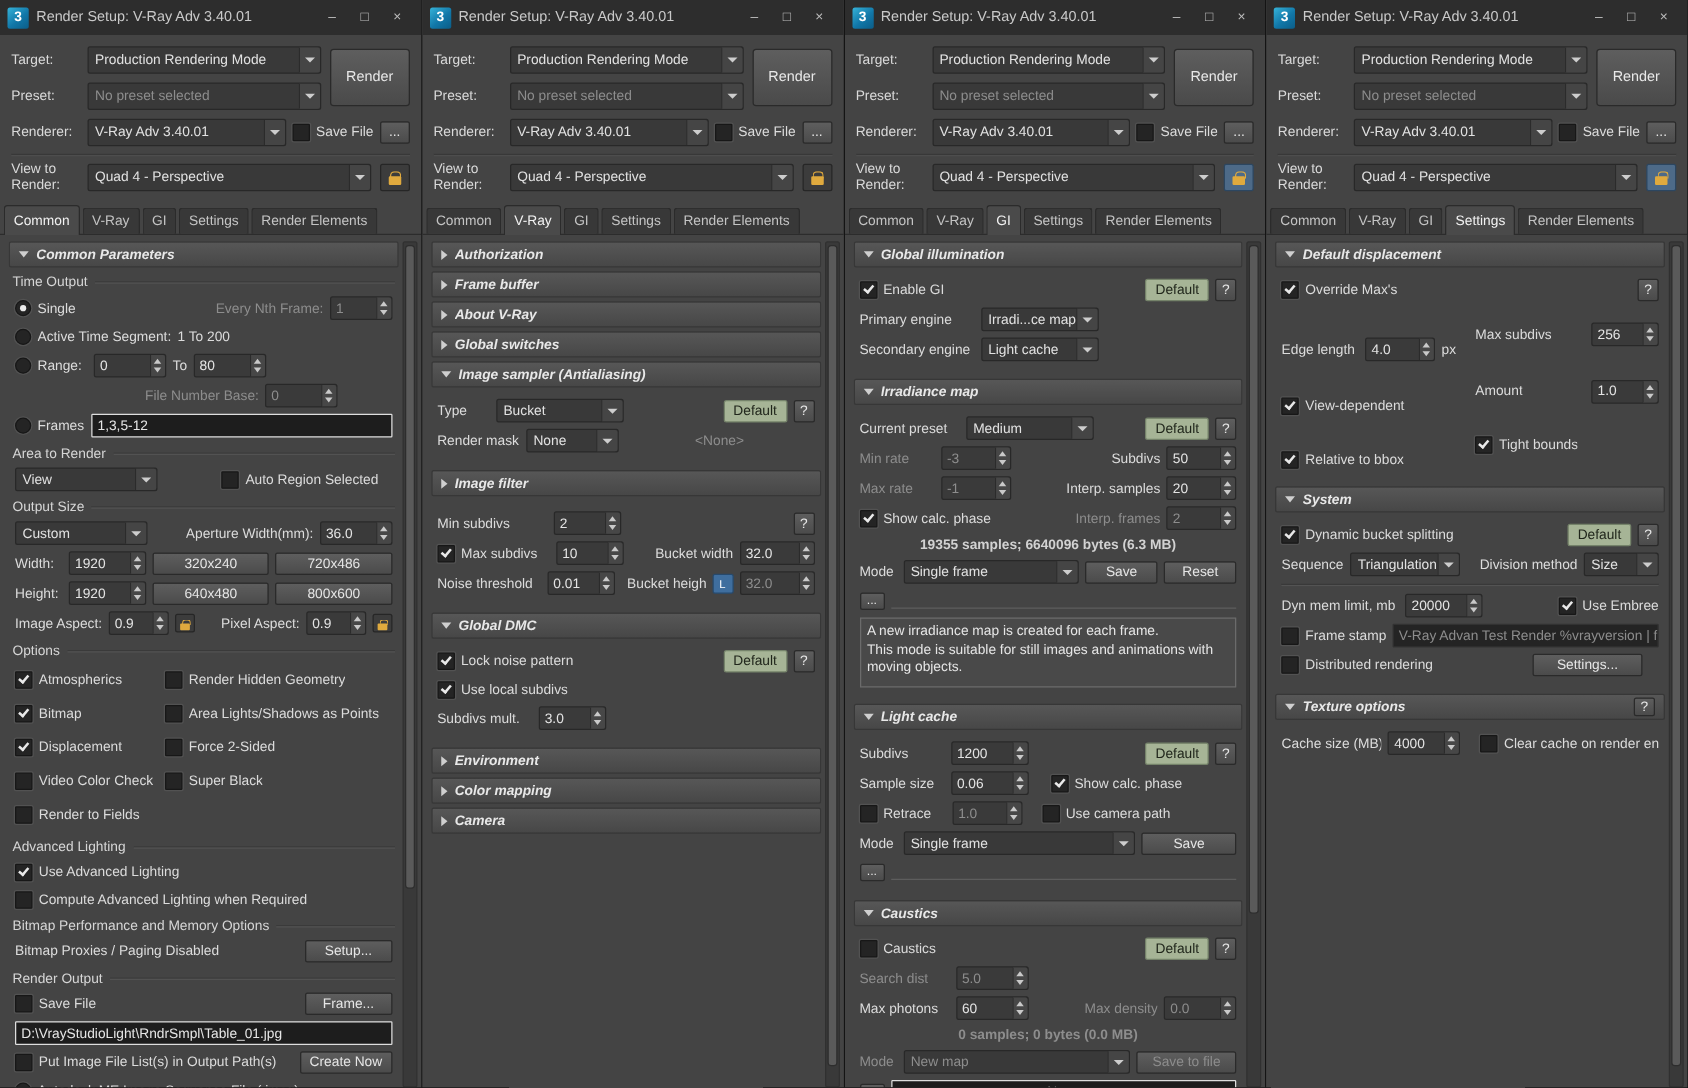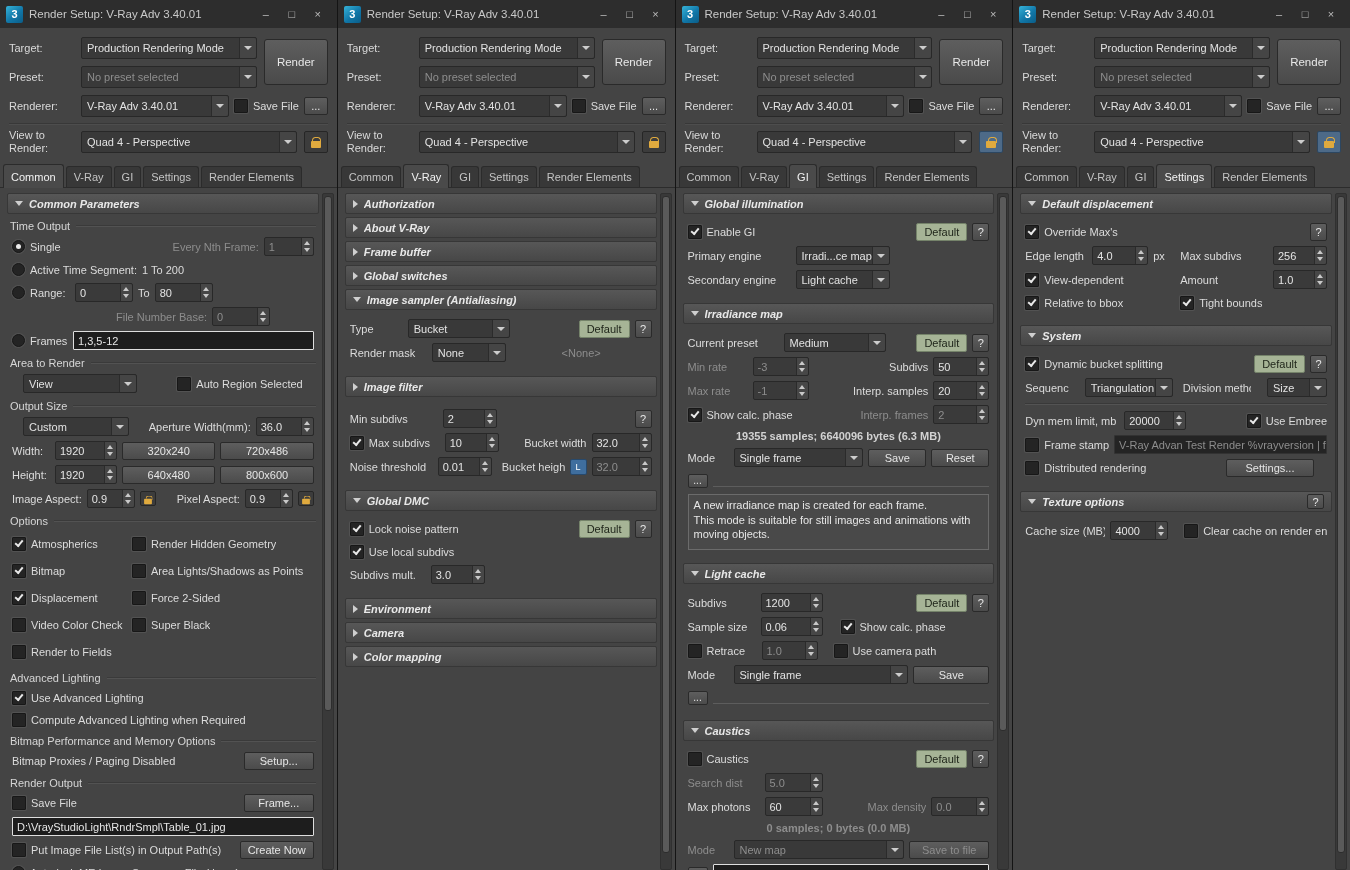--- a/index.html
+++ b/index.html
@@ -12,21 +12,21 @@
   .title-text{flex:1;min-width:0;color:#c9c9c9;font-size:11.5px;white-space:nowrap;overflow:hidden;}
   .win-btns{display:flex;}
   .wbtn{width:26px;text-align:center;color:#bdbdbd;font-size:11px;}
   .hdr{flex:0 0 auto;padding:7px 9px 2px 9px;}
   .hgrid{display:grid;grid-template-columns:54px minmax(0,1fr) 64px;grid-auto-rows:25px;column-gap:7px;row-gap:4px;align-items:center;}
   .hlabel{color:#dadada;white-space:nowrap;}
   .render-btn{grid-column:3;grid-row:1/3;height:46px;align-self:center;background:linear-gradient(#5e5e5e,#4a4a4a);border:1px solid #2a2a2a;border-radius:3px;color:#e8e8e8;font-family:inherit;font-size:11.5px;width:100%;}
   .rrow{display:flex;align-items:center;gap:5px;min-width:0;grid-column:2/4;}
   .viewrow{display:flex;align-items:center;gap:7px;margin-top:5px;border-top:1px solid #383838;box-shadow:0 1px 0 rgba(255,255,255,0.05) inset;padding:5px 0 6px;}
   .vl{width:54px;flex:0 0 54px;line-height:1.2;white-space:normal;}
-  .dd{display:inline-flex;align-items:stretch;height:20px;background:#393939;border:1px solid #282828;border-radius:2px;min-width:0;flex:0 0 auto;margin-left:11px;}
+  .dd{display:inline-flex;align-items:stretch;height:20px;background:#393939;border:1px solid #282828;border-radius:2px;min-width:0;flex:0 0 auto;}
   .dd .txt{flex:1;min-width:0;display:flex;align-items:center;padding:0 5px;white-space:nowrap;overflow:hidden;color:#e2e2e2;}
   .dd .txt.dim,.dd.dim .txt{color:#8d8d8d;}
   .dd .arrow{width:16px;flex:0 0 16px;display:flex;align-items:center;justify-content:center;border-left:1px solid #2b2b2b;background:#454545;border-radius:0 2px 2px 0;}
   .dd .arrow::after{content:"";border-left:4px solid transparent;border-right:4px solid transparent;border-top:4px solid #cdcdcd;}
   .dd.small{height:17px;}
   .lockbtn{width:24px;height:22px;flex:0 0 24px;background:#3c3c3c;border:1px solid #262626;border-radius:2px;display:flex;align-items:center;justify-content:center;padding:0;}
   .lockbtn.active{background:#4d6a88;border-color:#2c4660;}
   .lockbtn.tiny{width:16px;height:15px;flex:0 0 16px;}
   .lock{position:relative;width:10px;height:7px;background:#e0aa3e;border-radius:1px;margin-top:5px;}
   .lock::before{content:"";position:absolute;left:1.5px;top:-4px;width:7px;height:5px;border:1.5px solid #e0aa3e;border-bottom:none;border-radius:3.5px 3.5px 0 0;}
@@ -74,21 +74,21 @@
   .tf.dim{color:#8d8d8d;}
   .mini{width:15px;height:14px;flex:0 0 15px;background:#3f6e9e;border:1px solid #27496c;border-radius:2px;color:#fff;font-size:9px;display:flex;align-items:center;justify-content:center;}
   .note{text-align:center;color:#d2d2d2;margin:6px 0;font-weight:bold;}
   .note.dim{color:#9a9a9a;}
   .descbox{margin:4px 2px;background:#494949;border:1px solid #6b6b6b;padding:3px 5px;line-height:1.3;color:#e6e6e6;white-space:pre-line;min-height:48px;}
   .fileline{flex:1;height:12px;border-bottom:1px solid #5d5d5d;}
   .two-col{display:flex;gap:4px;}
   .col{display:flex;flex-direction:column;}
   .col.left{flex:0 0 116px;}
   .col.right{flex:1;min-width:0;}
-  .half{display:flex;align-items:center;gap:5px;flex:0 0 150px;min-width:0;}
+  .half{display:flex;align-items:center;gap:5px;flex:0 0 150px;min-width:0;margin-top:24px;}
   .half2{display:flex;align-items:center;gap:5px;flex:1;min-width:0;}
   .sep{height:1px;background:#393939;border-bottom:1px solid #535353;margin:6px 2px;}
 </style>
 </head>
 <body>
 
 <div class="windows">
 
 <section class="window">
   <header class="titlebar">
@@ -428,27 +428,27 @@
     <div class="panel-inner">
       <div class="rollout collapsed">
             <div class="ro-head">
               <span class="arr"></span>
               <span class="ro-title">Authorization</span>
             </div>
           </div>
       <div class="rollout collapsed">
             <div class="ro-head">
               <span class="arr"></span>
-              <span class="ro-title">About V-Ray</span>
+              <span class="ro-title">Frame buffer</span>
             </div>
           </div>
       <div class="rollout collapsed">
             <div class="ro-head">
               <span class="arr"></span>
-              <span class="ro-title">Frame buffer</span>
+              <span class="ro-title">About V-Ray</span>
             </div>
           </div>
       <div class="rollout collapsed">
             <div class="ro-head">
               <span class="arr"></span>
               <span class="ro-title">Global switches</span>
             </div>
           </div>
 
       <div class="rollout">
@@ -556,27 +556,27 @@
 
       <div class="rollout collapsed">
             <div class="ro-head">
               <span class="arr"></span>
               <span class="ro-title">Environment</span>
             </div>
           </div>
       <div class="rollout collapsed">
             <div class="ro-head">
               <span class="arr"></span>
-              <span class="ro-title">Camera</span>
+              <span class="ro-title">Color mapping</span>
             </div>
           </div>
       <div class="rollout collapsed">
             <div class="ro-head">
               <span class="arr"></span>
-              <span class="ro-title">Color mapping</span>
+              <span class="ro-title">Camera</span>
             </div>
           </div>
     </div>
     <div class="scrollbar">
           <div class="scroll-thumb t2"></div>
         </div>
   </div>
 </section>
 
 <section class="window">

